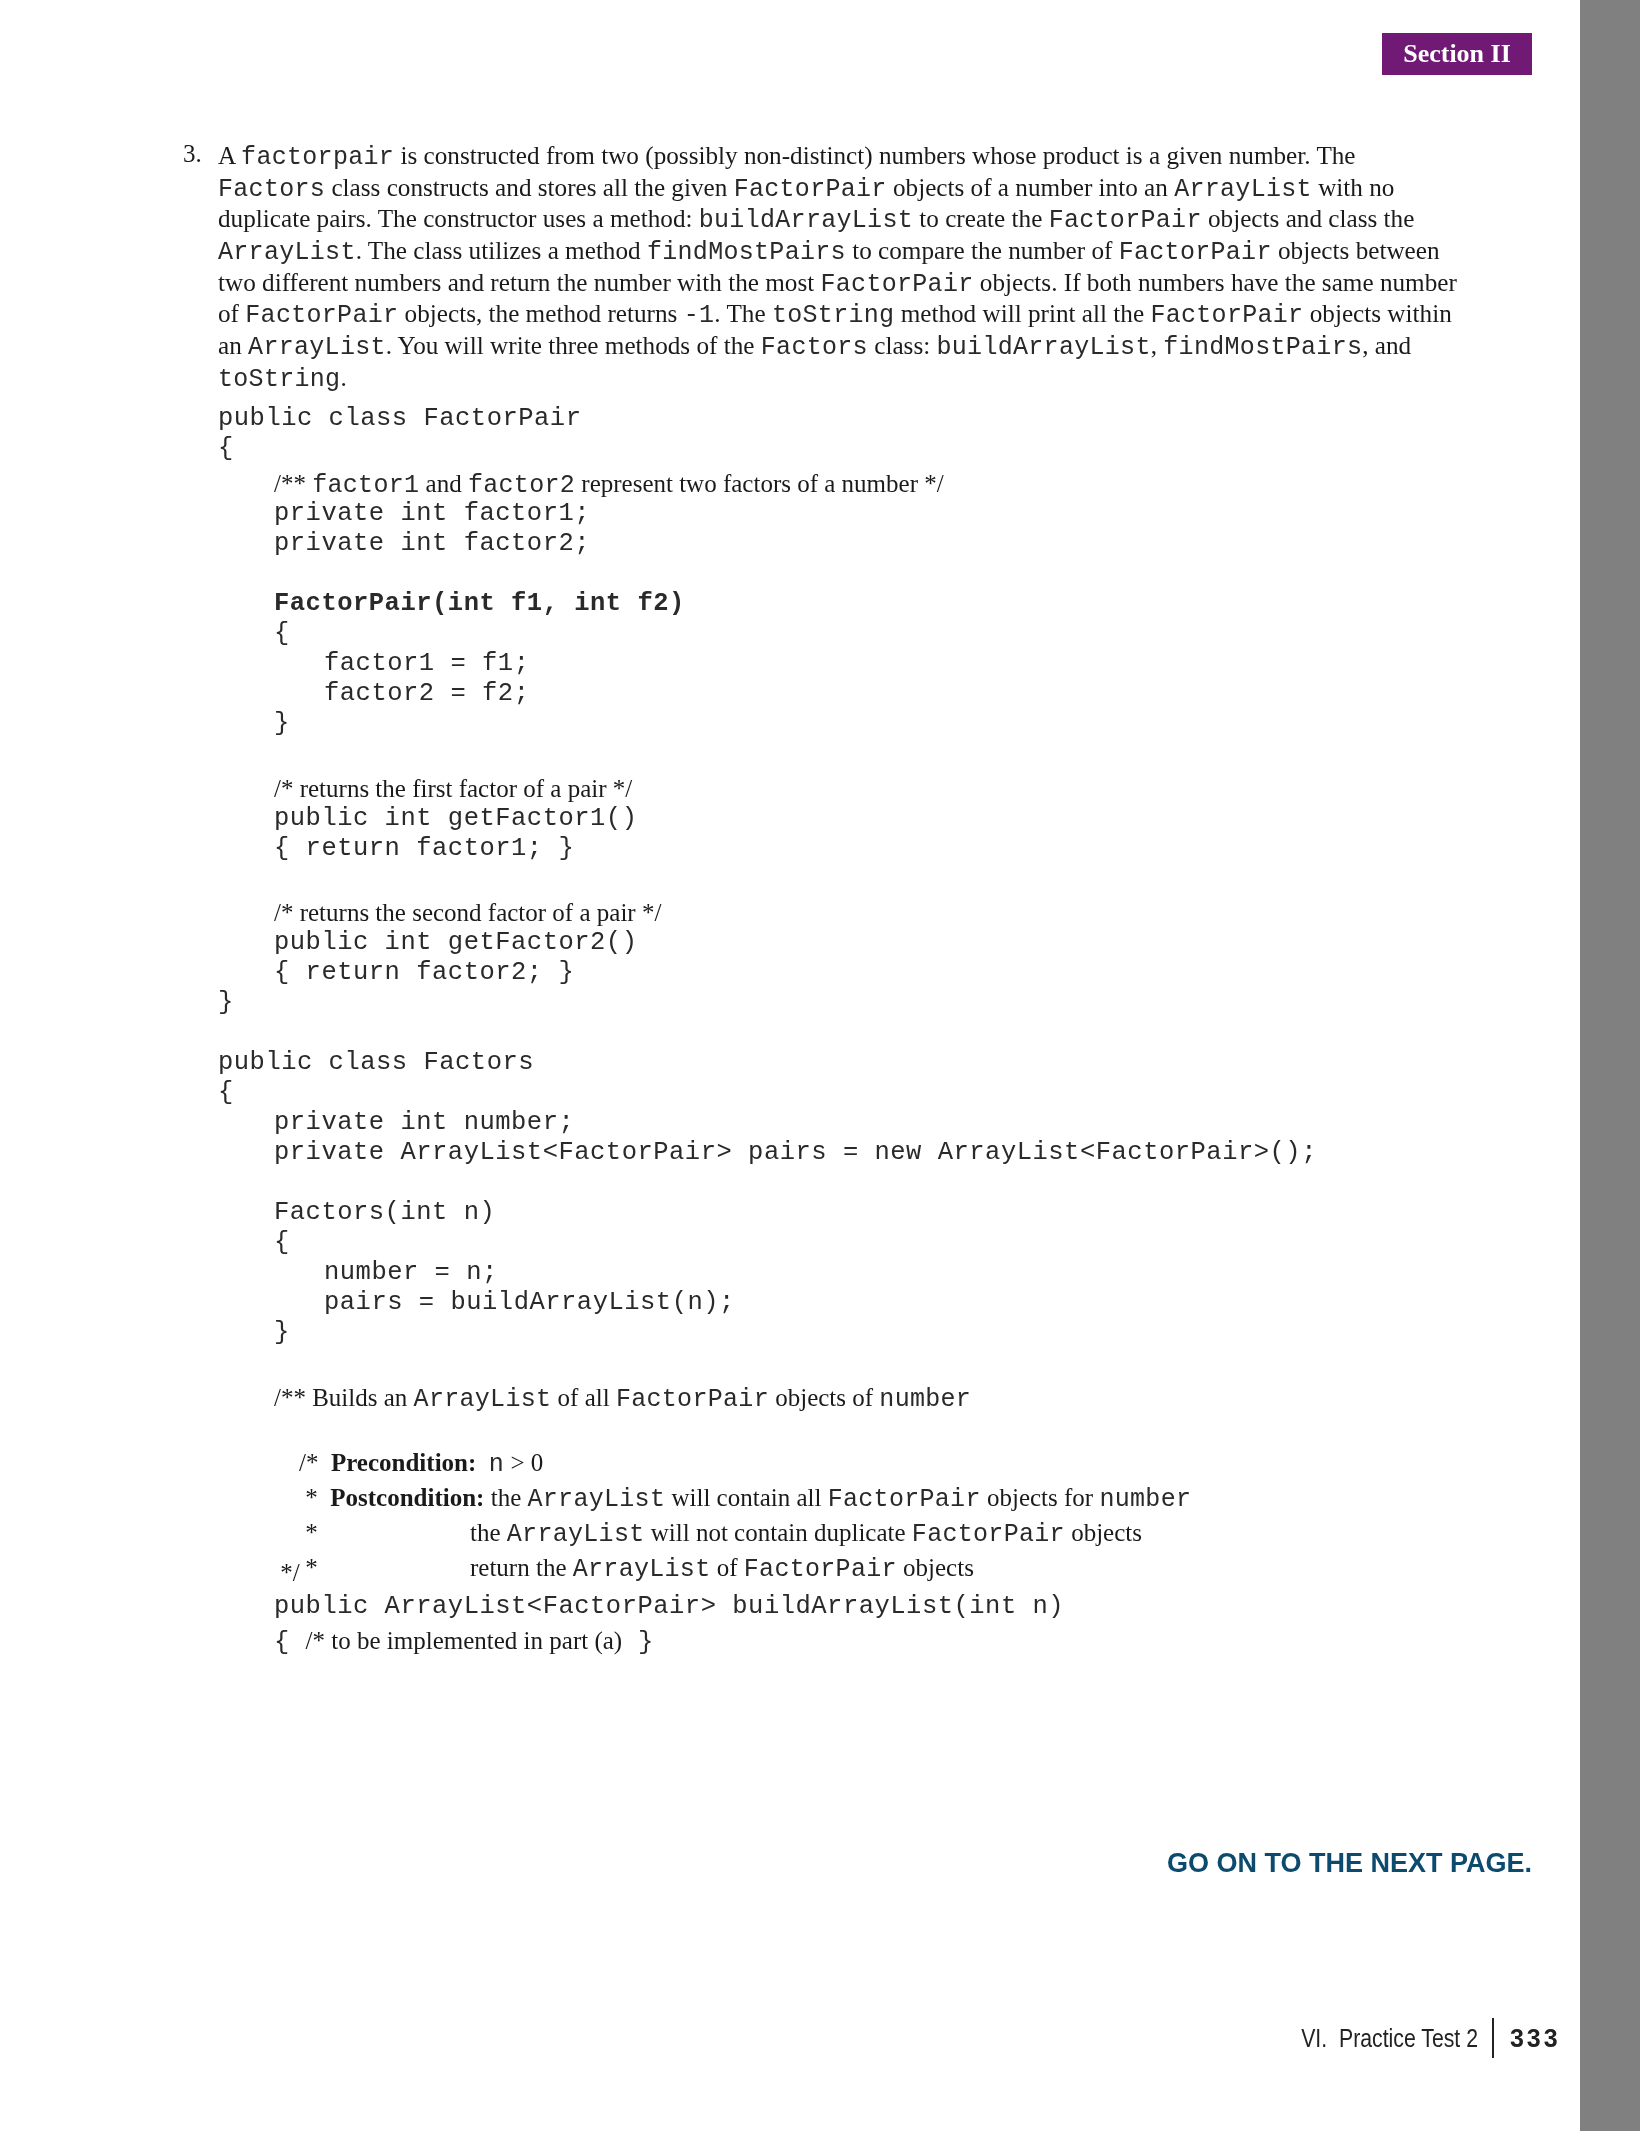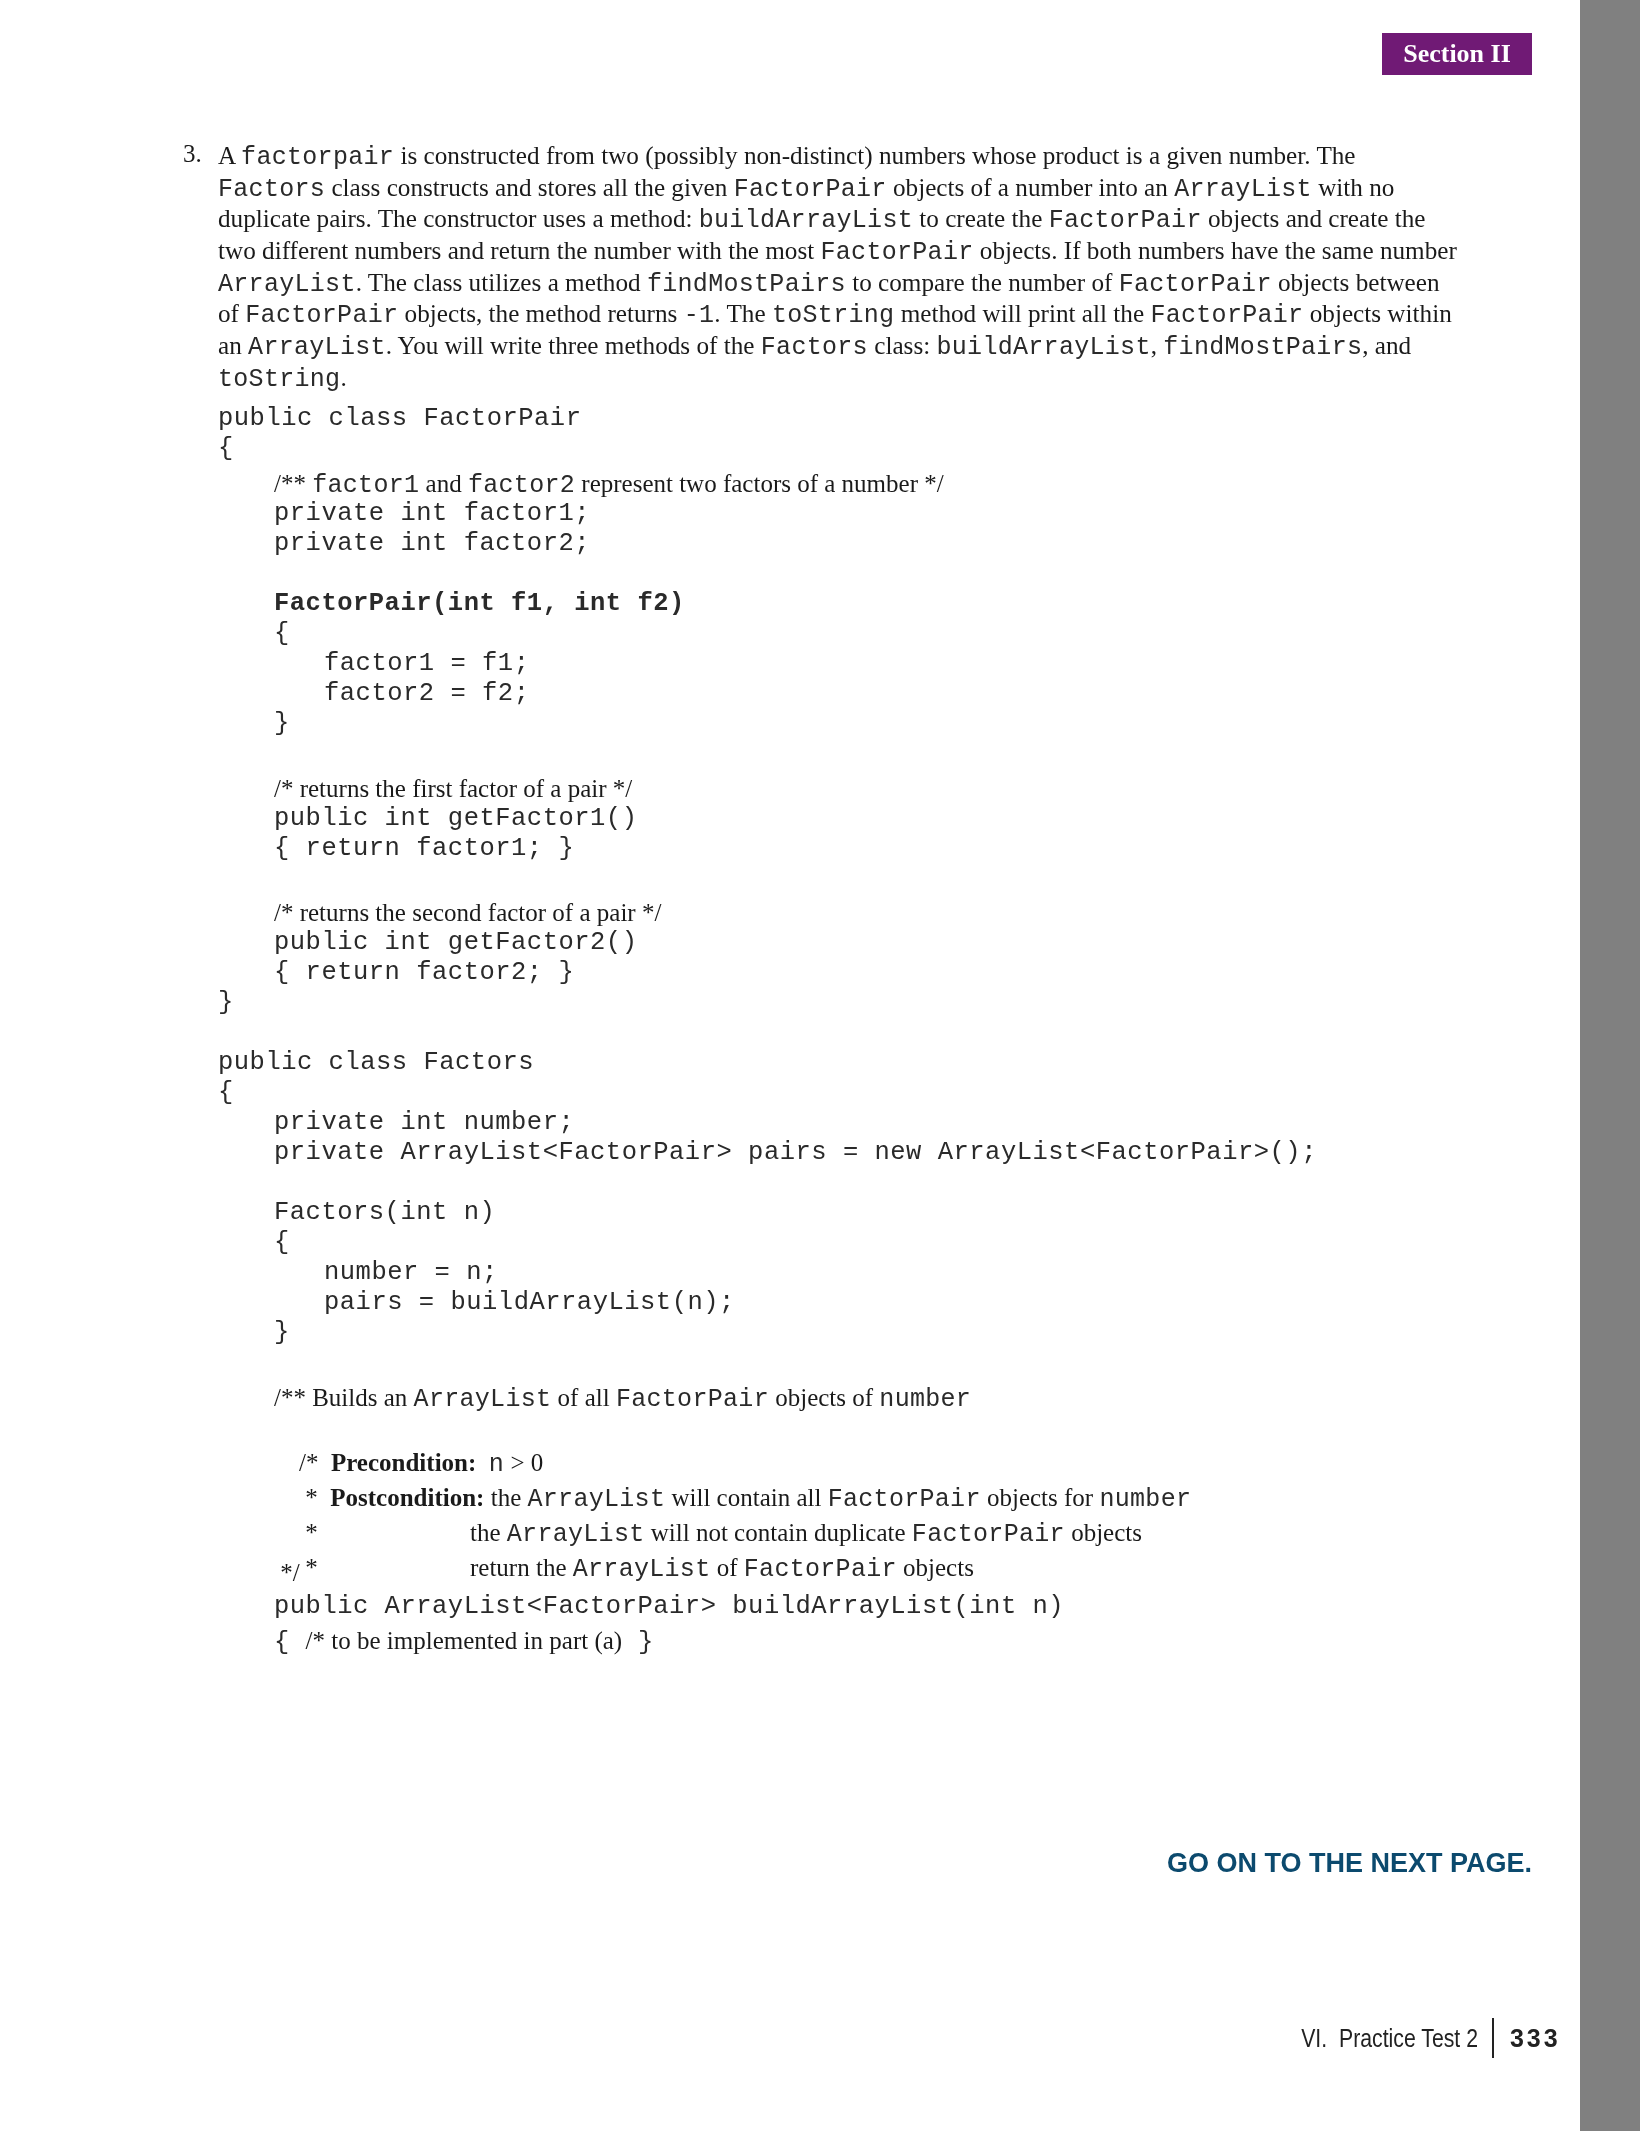--- a/index.html
+++ b/index.html
@@ -50,23 +50,23 @@
 <div class="side-strip"></div>
 
 <div class="section-badge">
   <span>Section II</span>
 </div>
 
 <div class="q-num">3.</div>
 <div class="q-text">
   <div class="q-line"><span style="white-space: pre;">A </span><span class="m" style="white-space: pre;">factorpair</span><span style="white-space: pre;"> is constructed from two (possibly non-distinct) numbers whose product is a given number. The</span></div>
   <div class="q-line"><span class="m" style="white-space: pre;">Factors</span><span style="white-space: pre;"> class constructs and stores all the given </span><span class="m" style="white-space: pre;">FactorPair</span><span style="white-space: pre;"> objects of a number into an </span><span class="m" style="white-space: pre;">ArrayList</span><span style="white-space: pre;"> with no</span></div>
-  <div class="q-line"><span style="white-space: pre;">duplicate pairs. The constructor uses a method: </span><span class="m" style="white-space: pre;">buildArrayList</span><span style="white-space: pre;"> to create the </span><span class="m" style="white-space: pre;">FactorPair</span><span style="white-space: pre;"> objects and create the</span></div>
+  <div class="q-line"><span style="white-space: pre;">duplicate pairs. The constructor uses a method: </span><span class="m" style="white-space: pre;">buildArrayList</span><span style="white-space: pre;"> to create the </span><span class="m" style="white-space: pre;">FactorPair</span><span style="white-space: pre;"> objects and class the</span></div>
+  <div class="q-line"><span class="m" style="white-space: pre;">ArrayList</span><span style="white-space: pre;">. The class utilizes a method </span><span class="m" style="white-space: pre;">findMostPairs</span><span style="white-space: pre;"> to compare the number of </span><span class="m" style="white-space: pre;">FactorPair</span><span style="white-space: pre;"> objects between</span></div>
   <div class="q-line"><span style="white-space: pre;">two different numbers and return the number with the most </span><span class="m" style="white-space: pre;">FactorPair</span><span style="white-space: pre;"> objects. If both numbers have the same number</span></div>
-  <div class="q-line"><span class="m" style="white-space: pre;">ArrayList</span><span style="white-space: pre;">. The class utilizes a method </span><span class="m" style="white-space: pre;">findMostPairs</span><span style="white-space: pre;"> to compare the number of </span><span class="m" style="white-space: pre;">FactorPair</span><span style="white-space: pre;"> objects between</span></div>
   <div class="q-line"><span style="white-space: pre;">of </span><span class="m" style="white-space: pre;">FactorPair</span><span style="white-space: pre;"> objects, the method returns </span><span class="m" style="white-space: pre;">-1</span><span style="white-space: pre;">. The </span><span class="m" style="white-space: pre;">toString</span><span style="white-space: pre;"> method will print all the </span><span class="m" style="white-space: pre;">FactorPair</span><span style="white-space: pre;"> objects within</span></div>
   <div class="q-line"><span style="white-space: pre;">an </span><span class="m" style="white-space: pre;">ArrayList</span><span style="white-space: pre;">. You will write three methods of the </span><span class="m" style="white-space: pre;">Factors</span><span style="white-space: pre;"> class: </span><span class="m" style="white-space: pre;">buildArrayList</span><span style="white-space: pre;">, </span><span class="m" style="white-space: pre;">findMostPairs</span><span style="white-space: pre;">, and</span></div>
   <div class="q-line"><span class="m" style="white-space: pre;">toString</span><span style="white-space: pre;">.</span></div>
 </div>
 
 <div>
   <div class="code-line" style="left:218px;top:404px;">public class FactorPair</div>
   <div class="code-line" style="left:218px;top:434px;">{</div>
   <div class="code-line cmt" style="left:274px;top:469px;"><span style="white-space: pre;">/** </span><span class="m" style="white-space: pre;">factor1</span><span style="white-space: pre;"> and </span><span class="m" style="white-space: pre;">factor2</span><span style="white-space: pre;"> represent two factors of a number */</span></div>
   <div class="code-line" style="left:274px;top:499px;">private int factor1;</div>

